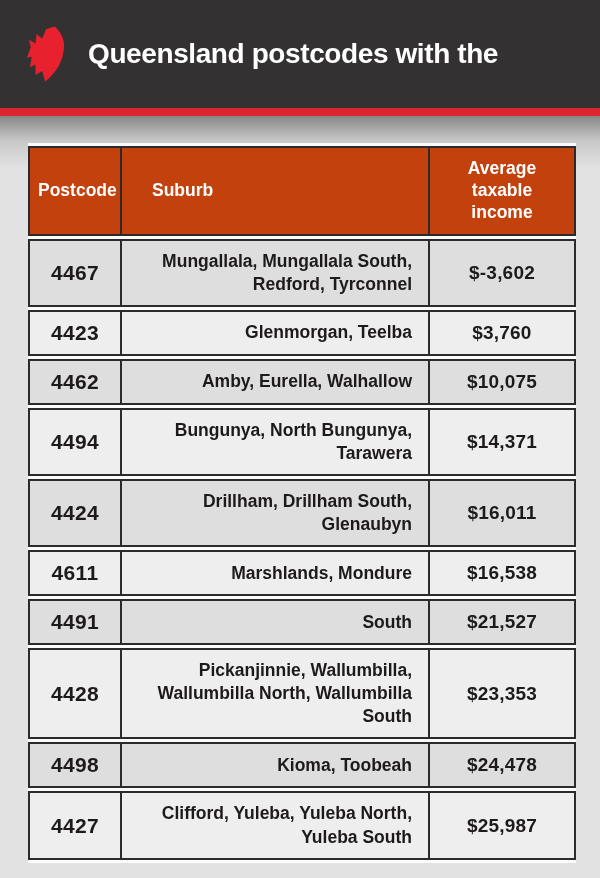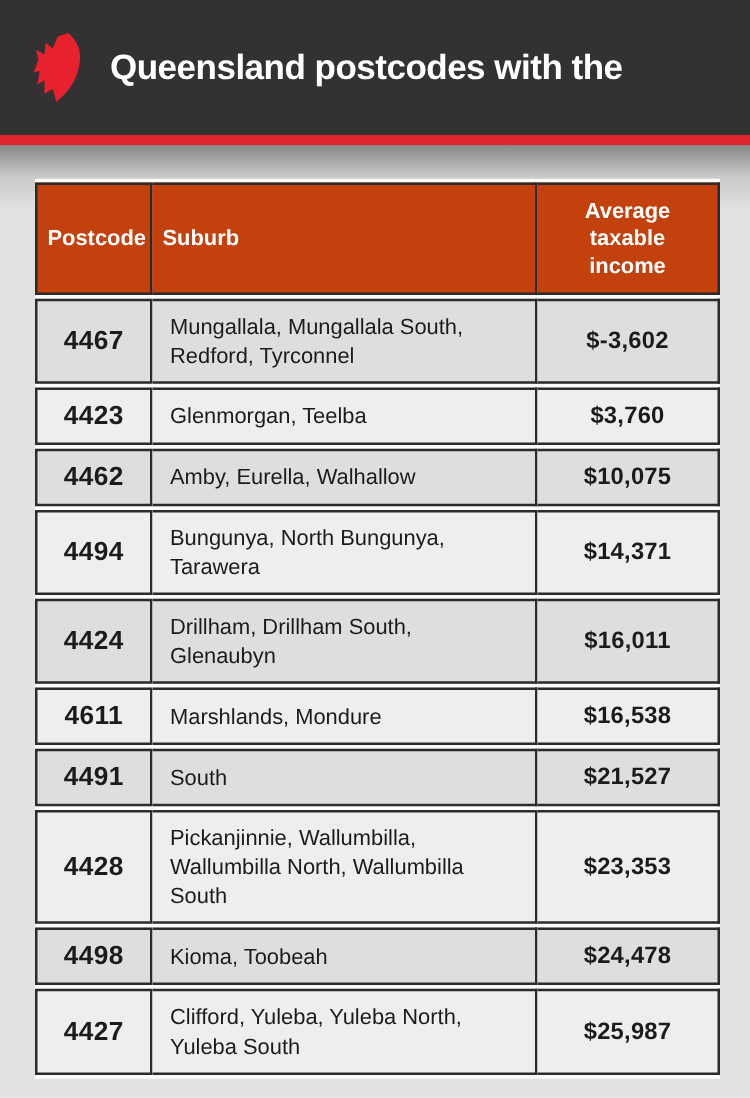--- a/index.html
+++ b/index.html
@@ -61,37 +61,37 @@
   thead th {
     background: #c2410c;
     color: #ffffff;
     font-size: 17.5px;
     font-weight: 700;
     line-height: 1.25;
     padding: 10px 8px;
     height: 64px;
   }
   th.h-postcode { text-align: center; }
-  th.h-suburb   { text-align: left; padding-left: 8px; }
+  th.h-suburb   { text-align: left; padding-left: 30px; }
   th.h-income   { text-align: center; padding-left: 12px; padding-right: 12px; }
 
   tbody td { color: #1d1a1b; padding: 9px 8px; }
   tbody tr:nth-child(odd)  td { background: #dfdede; }
   tbody tr:nth-child(even) td { background: #efeeee; }
 
   tbody td:nth-child(1) {
     text-align: center;
     font-size: 21px;
     font-weight: 700;
     letter-spacing: 0.3px;
   }
   tbody td:nth-child(2) {
-    text-align: left;
+    text-align: right;
     font-size: 17.5px;
-    font-weight: 400;
+    font-weight: 700;
     line-height: 1.32;
     padding-left: 14px;
     padding-right: 16px;
   }
   tbody td:nth-child(3) {
     text-align: center;
     font-size: 19px;
     font-weight: 700;
     letter-spacing: 0.2px;
   }

